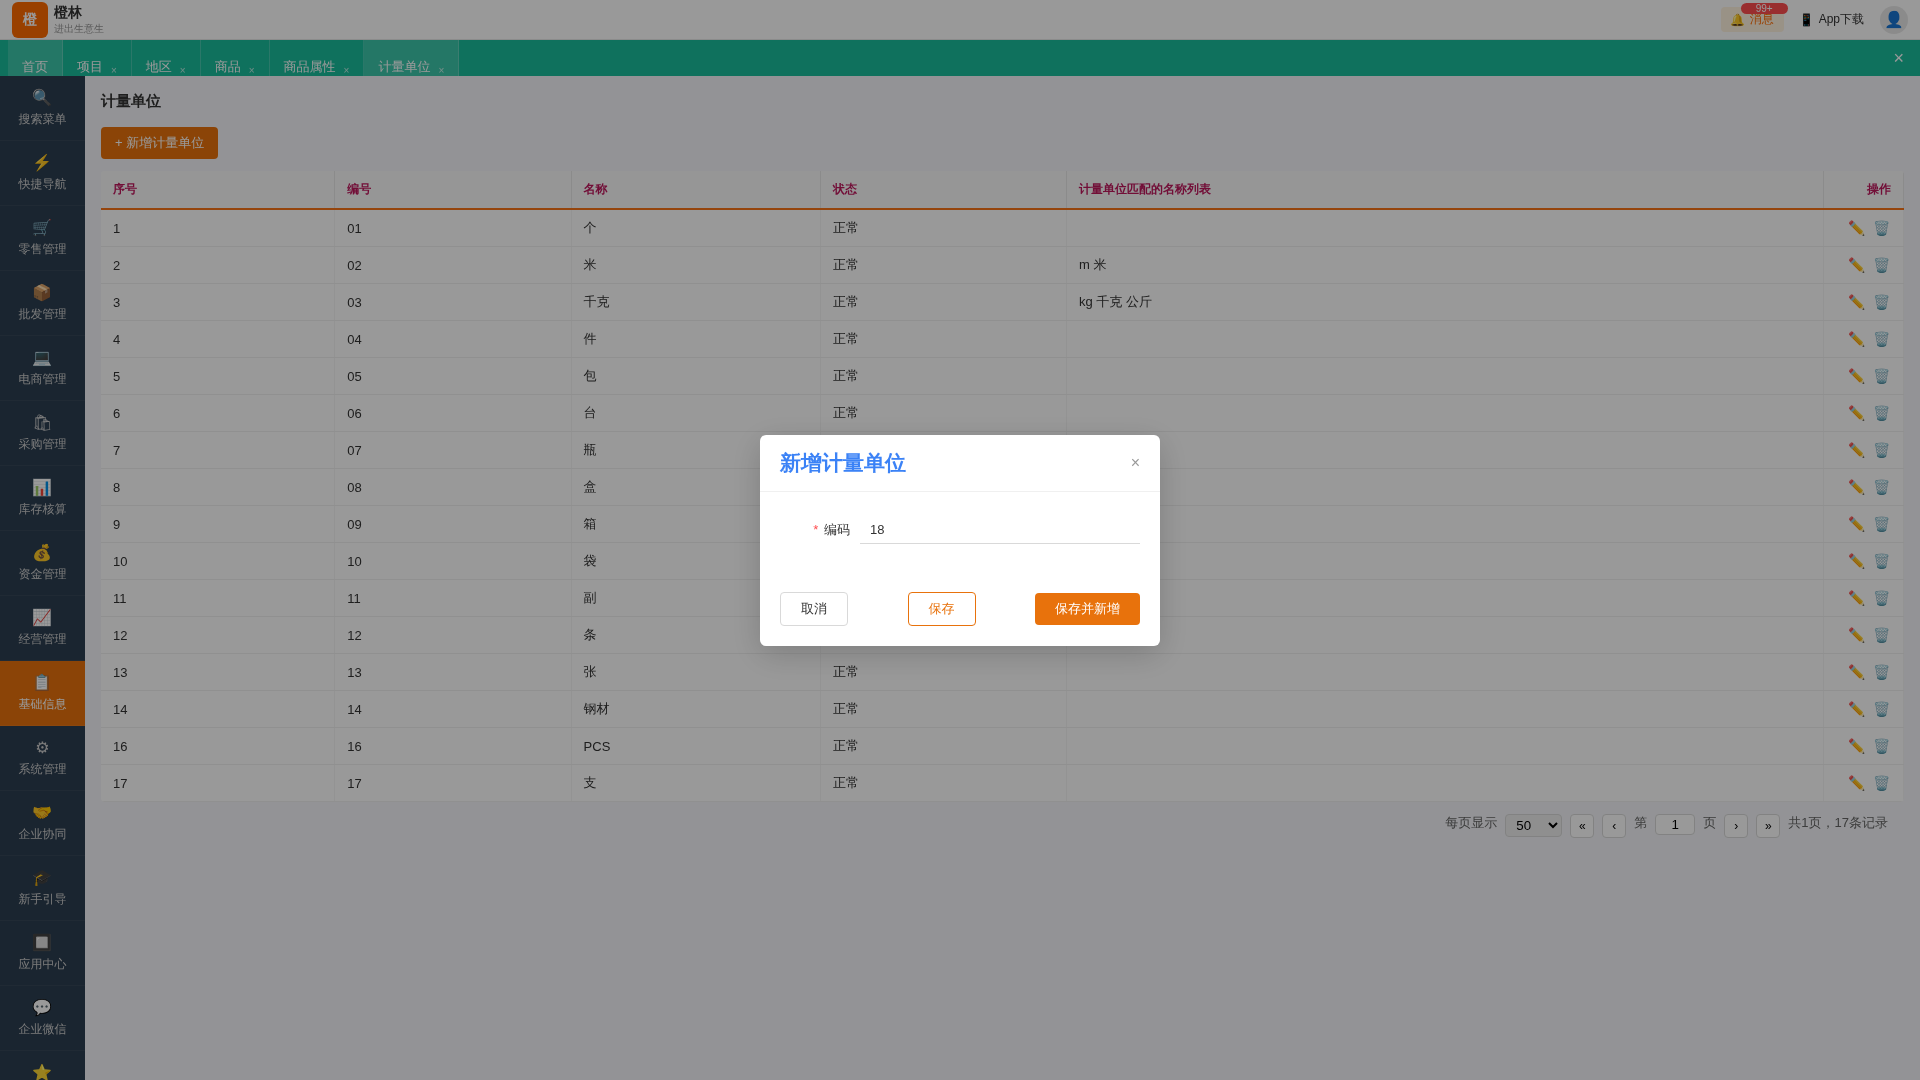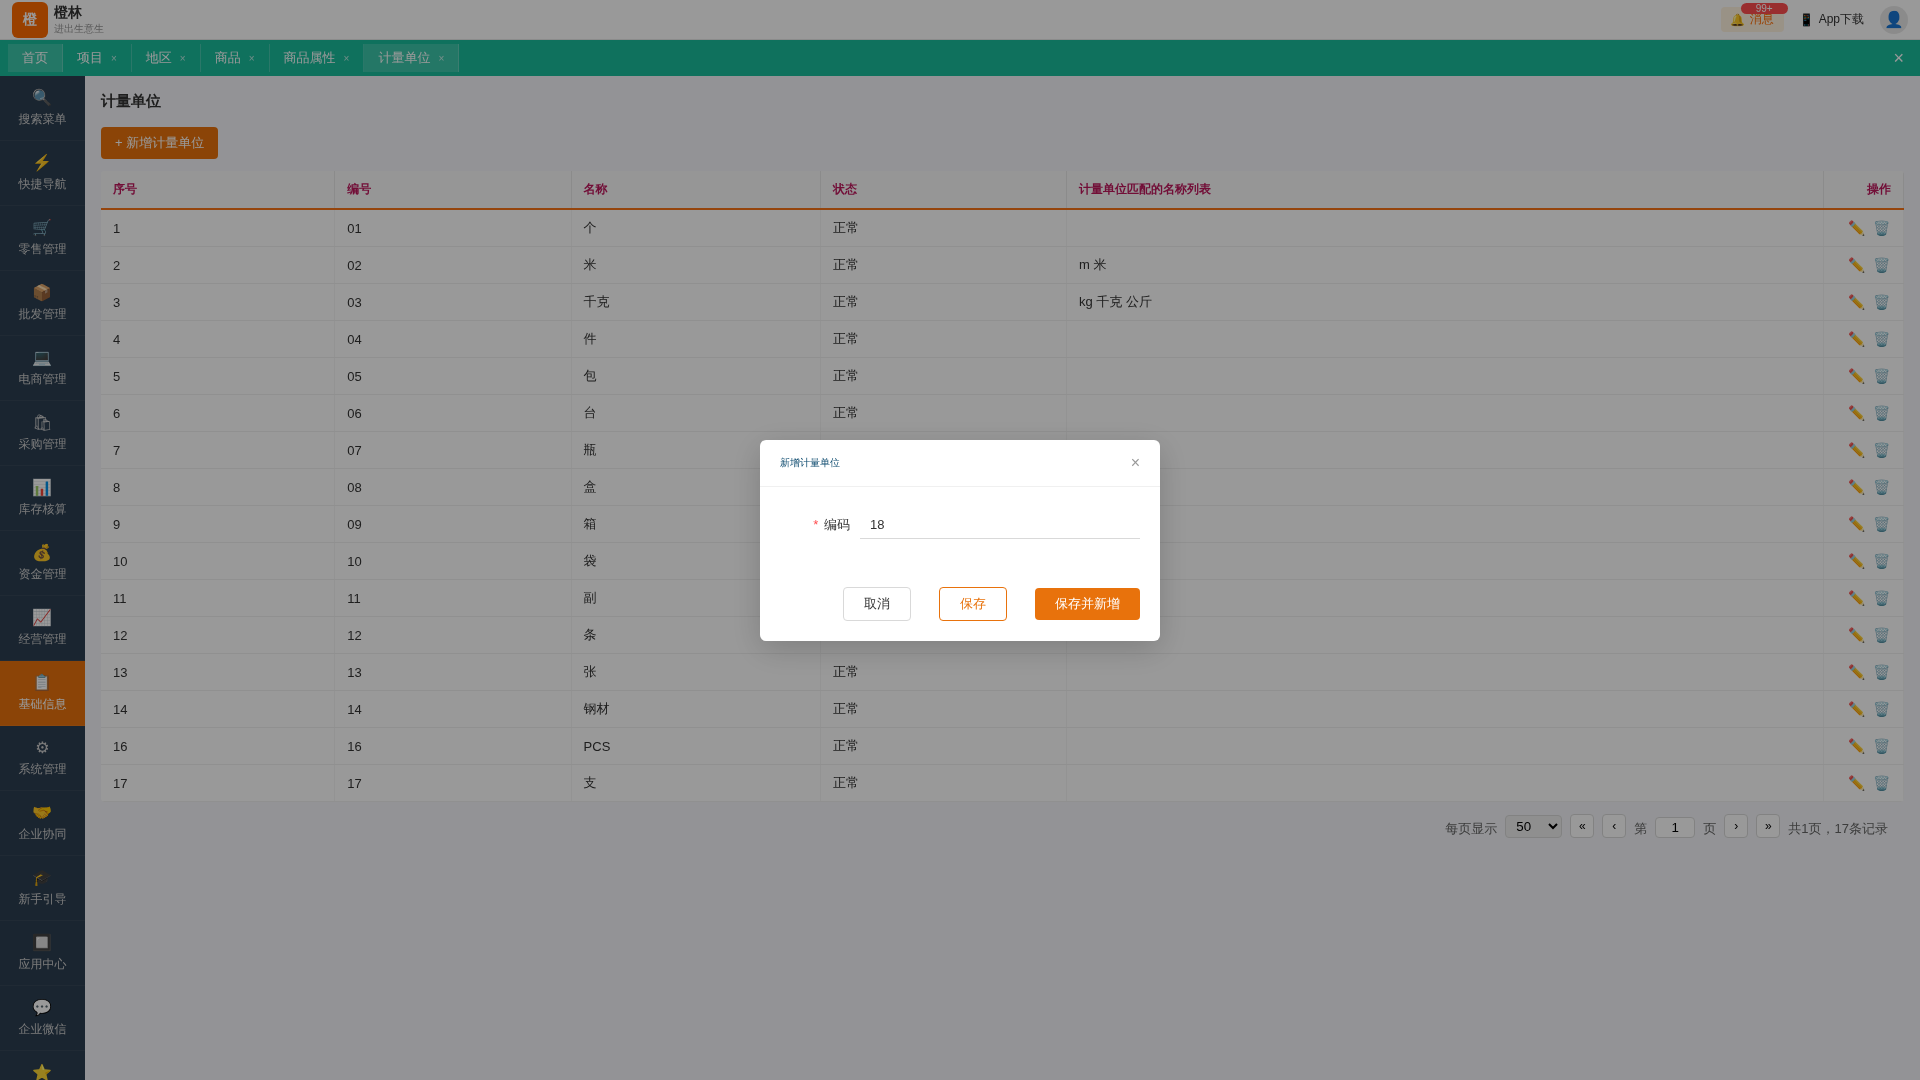--- a/index.html
+++ b/index.html
@@ -45,22 +45,22 @@
 
     
     .nav-tabs {
       height: 36px;
       background: #1abc9c;
       display: flex;
       align-items: center;
       padding: 0 8px;
     }
     .nav-tab {
-      display: flex; align-items: center; gap: 4px;
-      padding: 0 14px; height: 28px;
+      display: flex; align-items: flex-end; gap: 4px;
+      padding: 0 14px; height: 36px;
       color: #fff; font-size: 13px; cursor: pointer;
       border-right: 1px solid rgba(255,255,255,0.2);
     }
     .nav-tab:first-child { background: rgba(255,255,255,0.15); }
     .nav-tab .close-x { font-size: 10px; color: rgba(255,255,255,0.7); margin-left: 4px; }
     .nav-tab-close-all {
       margin-left: auto;
       background: none; border: none; color: #fff; cursor: pointer; font-size: 18px;
       padding: 0 8px;
     }
@@ -109,21 +109,21 @@
       padding: 9px 12px; border-bottom: 1px solid #f0f0f0;
       font-size: 13px; color: #333; border-right: 1px solid #f5f5f5;
     }
     .status-normal { color: #52c41a; }
     .action-icons { display: flex; gap: 8px; }
     .action-icon { color: #1abc9c; cursor: pointer; font-size: 14px; }
     .action-icon.del { color: #ff4d4f; }
 
     
     .pagination-bar {
-      display: flex; align-items: flex-end; justify-content: flex-end;
+      display: flex; align-items: flex-start; justify-content: flex-end;
       padding: 12px 16px; gap: 8px; font-size: 13px; color: #666;
     }
     .pagination-bar select { padding: 2px 6px; border: 1px solid #d9d9d9; border-radius: 4px; }
     .page-btn {
       width: 24px; height: 24px; border: 1px solid #d9d9d9; background: #fff;
       cursor: pointer; border-radius: 4px; display: flex; align-items: center; justify-content: center; font-size: 12px;
     }
     .page-input { width: 40px; text-align: center; border: 1px solid #d9d9d9; border-radius: 4px; padding: 2px 4px; }
 
     
@@ -133,34 +133,34 @@
       display: flex; align-items: center; justify-content: center;
     }
     .modal {
       background: #fff; border-radius: 6px; width: 400px;
       box-shadow: 0 8px 32px rgba(0,0,0,0.18);
     }
     .modal-header {
       display: flex; align-items: center; justify-content: space-between;
       padding: 14px 20px; border-bottom: 1px solid #f0f0f0;
     }
-    .modal-title { font-size: 10px; font-weight: normal; color: #0c4a6e; }
+    .modal-title { font-size: 21px; font-weight: bold; color: #3b82f6; }
     .modal-close { cursor: pointer; color: #999; font-size: 16px; background: none; border: none; }
     .modal-body { padding: 24px 20px 16px; }
     .form-row { display: flex; align-items: center; margin-bottom: 20px; }
     .form-label { width: 70px; text-align: right; margin-right: 10px; font-size: 13px; color: #333; }
     .form-label .required { color: #ff4d4f; margin-right: 2px; }
     .form-input {
       flex: 1; padding: 6px 10px; border: none; border-bottom: 1px solid #d9d9d9;
       outline: none; font-size: 13px; color: #333; background: transparent;
     }
     .form-input.active { border-bottom: 1px solid #e8720c; }
     .form-input::placeholder { color: #bbb; }
     .modal-footer {
-      display: flex; align-items: center; justify-content: flex-end;
+      display: flex; align-items: center; justify-content: space-between;
       padding: 12px 20px 20px; gap: 28px;
     }
     .btn-cancel {
       padding: 7px 20px; border: 1px solid #d9d9d9; background: #fff;
       color: #333; border-radius: 4px; cursor: pointer; font-size: 13px;
     }
     .btn-save {
       padding: 7px 20px; border: 1px solid #e8720c; background: #fff;
       color: #e8720c; border-radius: 4px; cursor: pointer; font-size: 13px;
     }

